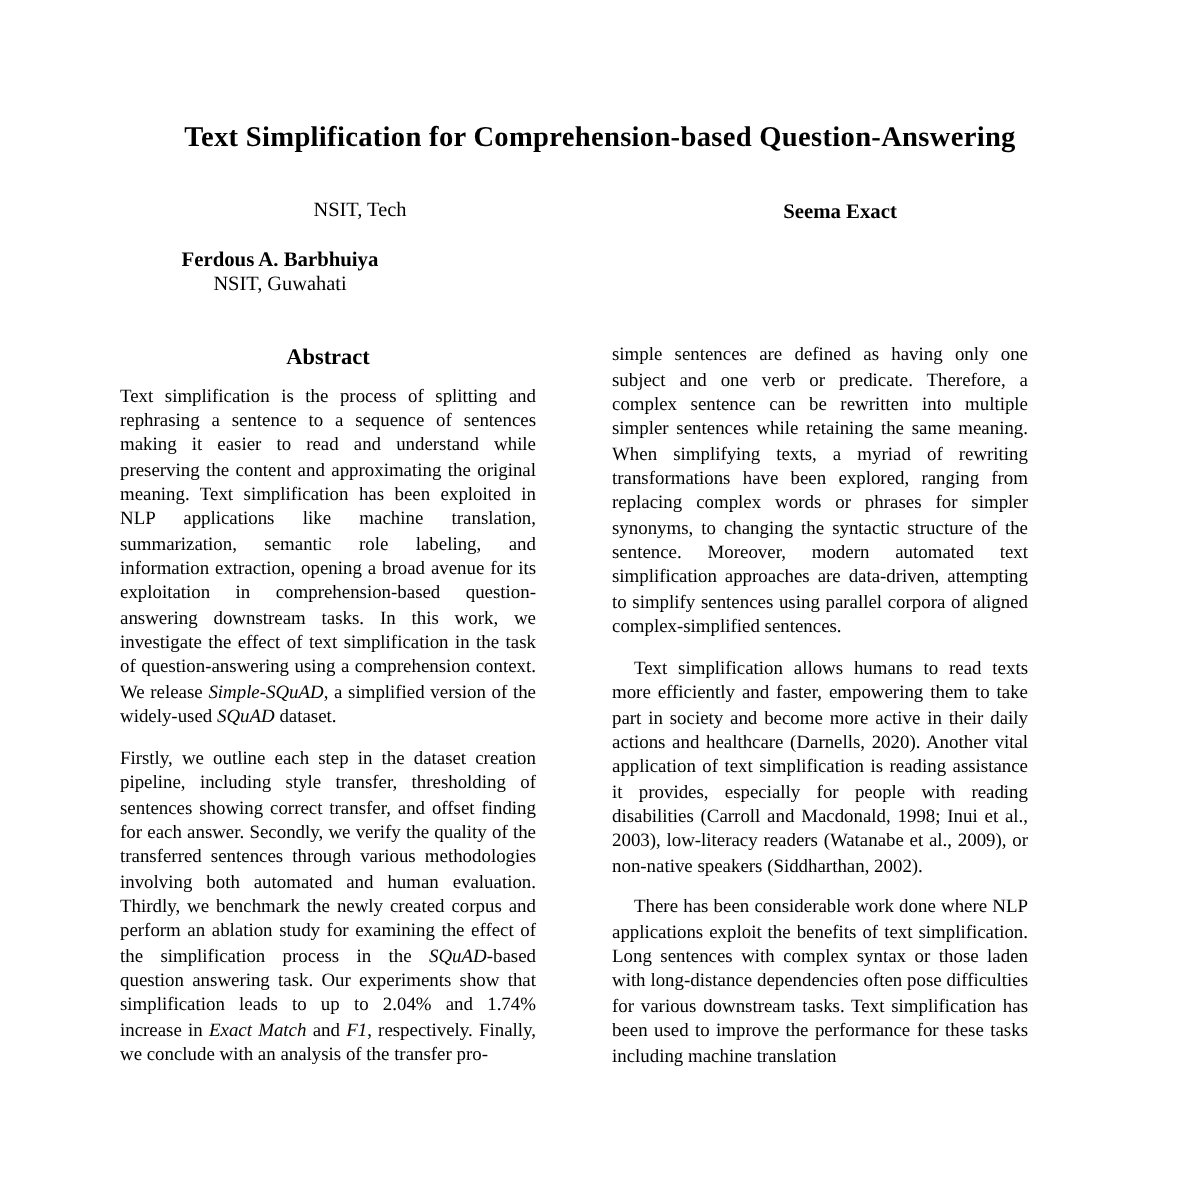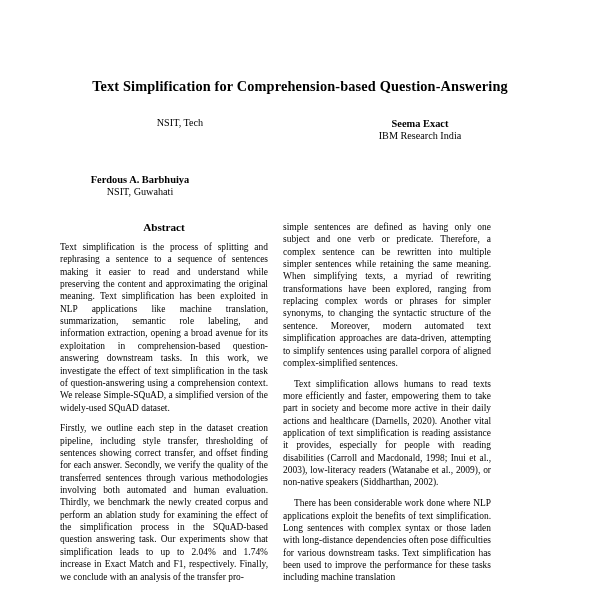--- a/index.html
+++ b/index.html
@@ -13,41 +13,41 @@
     overflow: hidden;
     font-family: "Liberation Serif", serif;
     color: #000000;
   }
   .page {
     position: relative;
     width: 600px;
     height: 600px;
     background: #ffffff;
     box-sizing: border-box;
-    padding: 17px 60px;
+    padding: 0 60px;
   }
   .title {
     text-align: center;
     font-weight: bold;
     font-size: 14.3px;
     letter-spacing: 0.15px;
     margin: 0;
     padding-top: 61px;
     line-height: 1.2;
   }
   .authors {
     margin-top: 22px;
   }
   .author-row {
     display: flex;
     width: 100%;
   }
   .author-row.row1 .author-cell { flex: 1 1 33.33%; }
   .author-row.row2 { padding-left: 0px; }
-  .author-row.row2 .author-cell { flex: 0 0 33.33%; margin-top: 19px; }
+  .author-row.row2 .author-cell { flex: 0 0 33.33%; }
   .author-cell {
     text-align: center;
     line-height: 1.26;
   }
   .author-name {
     font-weight: bold;
     font-size: 10.4px;
     white-space: nowrap;
   }
   .author-mark {
@@ -60,21 +60,22 @@
     font-size: 10.2px;
     white-space: nowrap;
   }
   .author-row.row2 {
     margin-top: 11px;
   }
 
   .columns {
     display: flex;
     margin-top: 22px;
-    column-gap: 15px;
+    column-gap: 38px;
+    align-items: center;
   }
   .col {
     width: 208px;
     flex: 0 0 208px;
   }
   .section-head {
     text-align: center;
     font-weight: bold;
     font-size: 11.2px;
     margin: 0 0 8px 0;
@@ -86,41 +87,40 @@
     text-align: justify;
     text-justify: inter-word;
     hyphens: manual;
   }
   p.body-par + p.body-par {
     margin-top: 8.5px;
   }
   p.indent {
     text-indent: 11px;
   }
-  .it { }
+  .it { font-style: italic; }
   .col-right {
     padding-top: 0px;
   }
 </style>
 </head>
 <body>
 
 <div class="page">
 
   <h1 class="title">Text Simplification for Comprehension-based Question-Answering</h1>
 
   <div class="authors">
 
     <div class="author-row row1">
       <div class="author-cell">
         <div class="author-affil">NSIT, Tech</div>
       </div>
       <div class="author-cell">
         <div class="author-name"><span>Seema Exact</span><span class="author-mark"></span></div>
-        <div class="author-affil">IBM Research India</div>
       </div>
     </div>
 
     <div class="author-row row2">
       <div class="author-cell">
         <div class="author-name"><span>Ferdous A. Barbhuiya</span><span class="author-mark"></span></div>
         <div class="author-affil">NSIT, Guwahati</div>
       </div>
       <div class="author-cell">
       </div>

